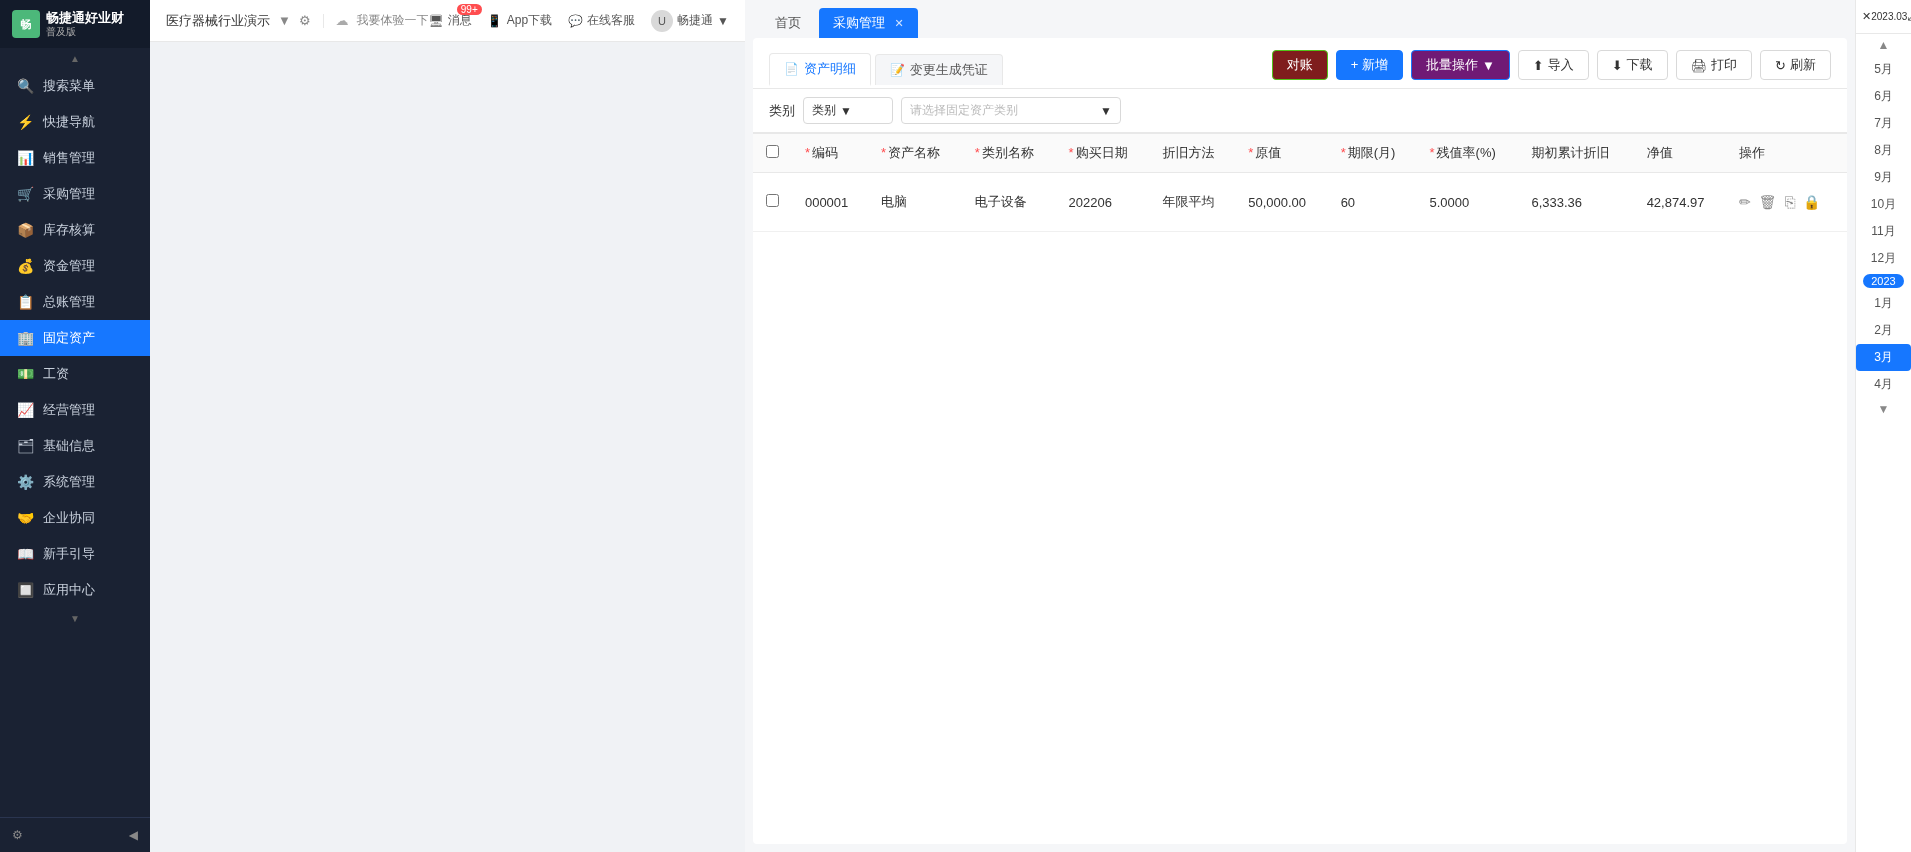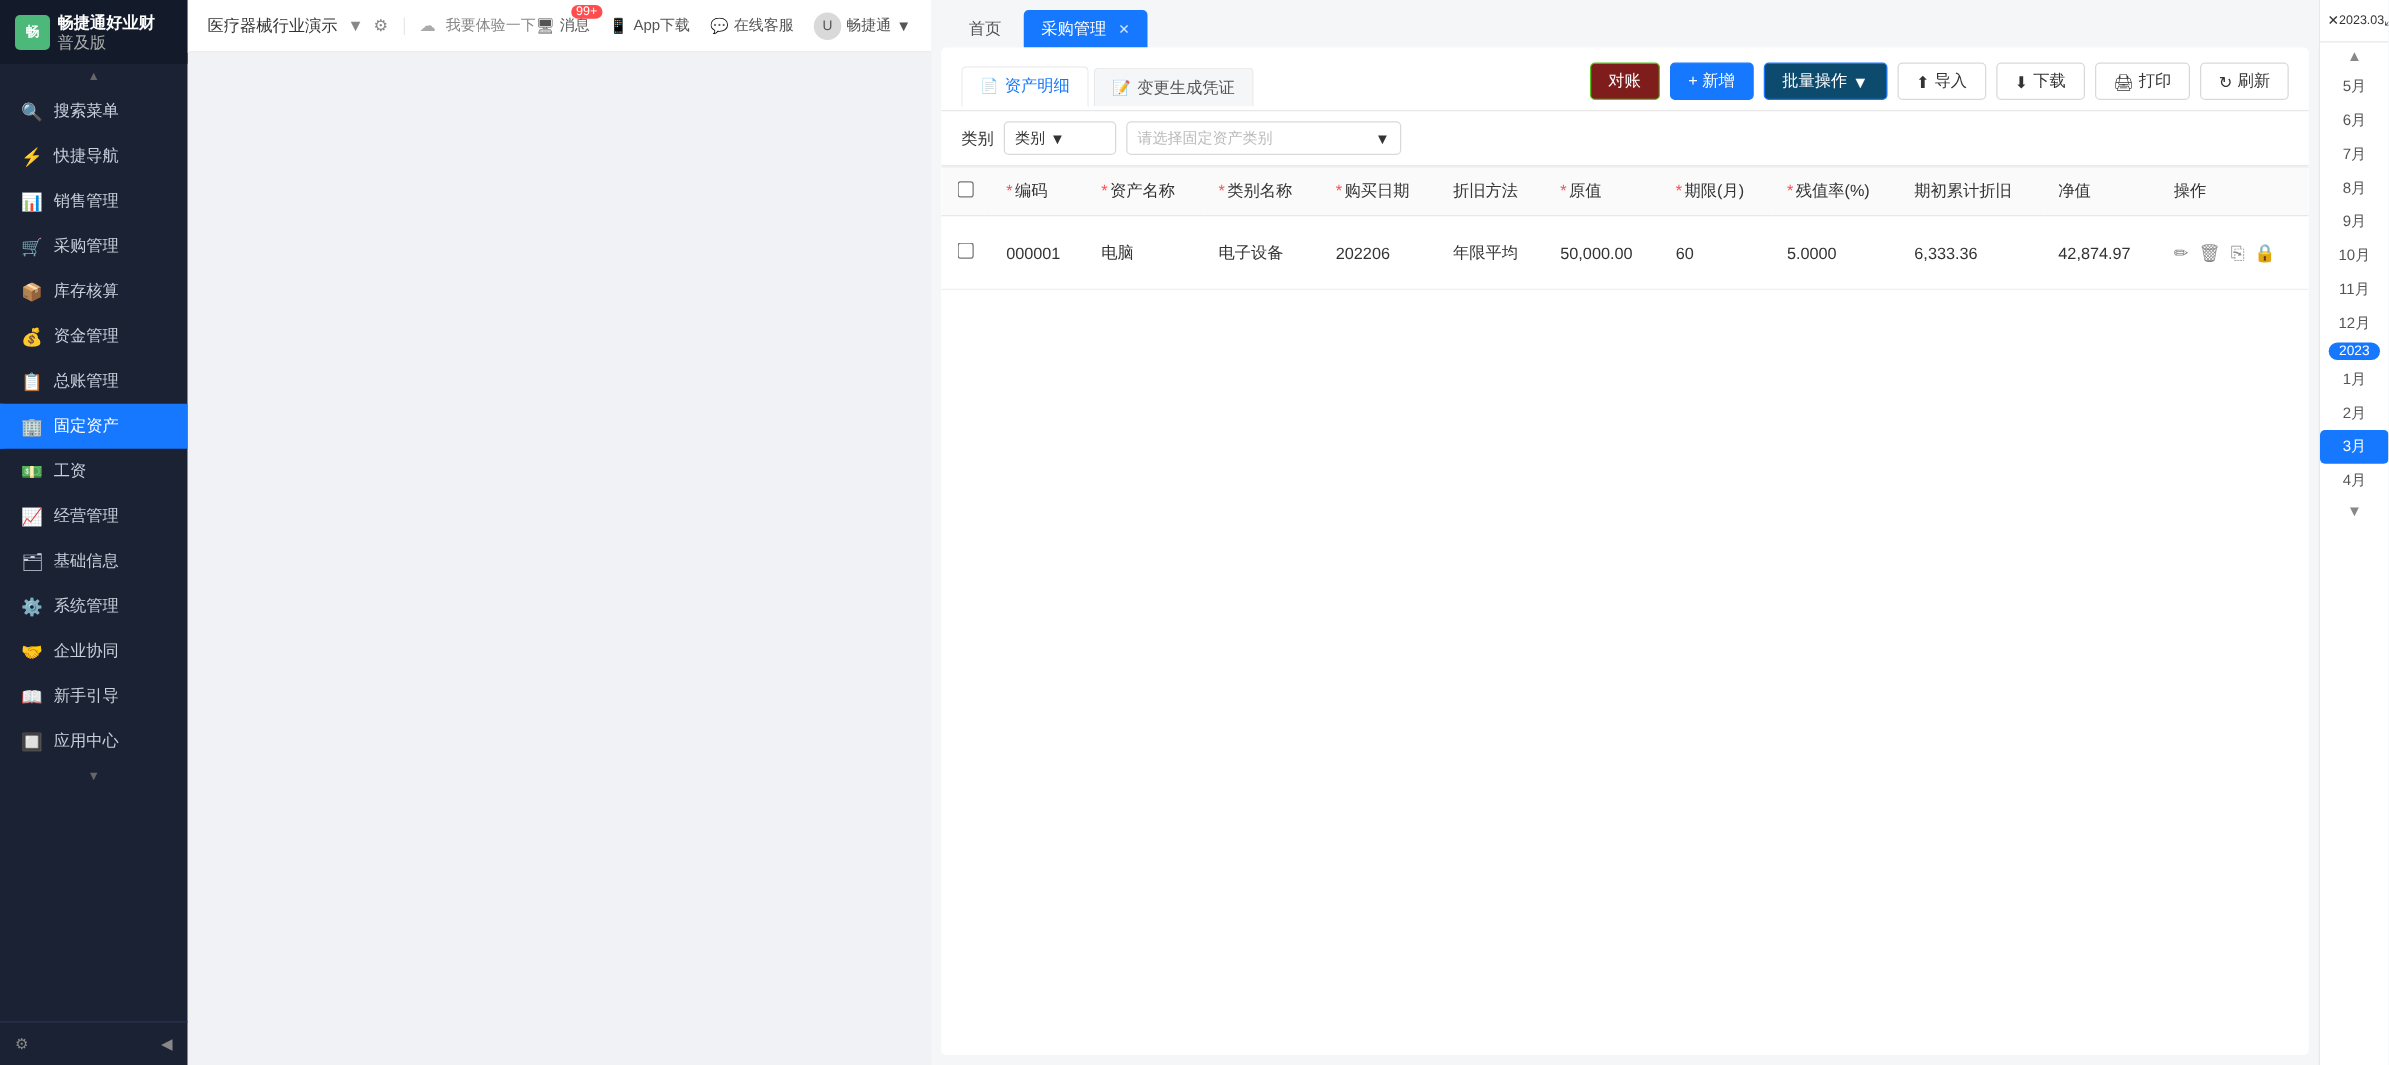--- a/index.html
+++ b/index.html
@@ -26,21 +26,21 @@
       font-weight: bold;
     }
     .sidebar-logo-icon {
       width: 28px; height: 28px;
       background: #4cb87a;
       border-radius: 4px;
       display: flex; align-items: center; justify-content: center;
       color: white; font-size: 11px; font-weight: bold;
     }
     .sidebar-logo-text { line-height: 1.2; }
-    .sidebar-logo-sub { font-size: 13px; color: #aaa; font-weight: normal; }
+    .sidebar-logo-sub { font-size: 10px; color: #aaa; font-weight: normal; }
     .sidebar-search {
       padding: 8px 10px;
       display: flex; align-items: center; gap: 6px;
       color: #9aa3b0; cursor: pointer;
       font-size: 13px;
     }
     .sidebar-nav-item {
       padding: 9px 10px 9px 14px;
       display: flex; align-items: center; gap: 8px;
       cursor: pointer; color: #c8d0dc; font-size: 13px;
@@ -157,21 +157,21 @@
       display: flex; align-items: center; gap: 8px;
       margin-left: auto; padding-bottom: 8px;
     }
     .btn {
       padding: 5px 14px; border-radius: 4px; cursor: pointer; font-size: 13px;
       border: 1px solid #d9d9d9; background: #fff; color: #333;
       display: flex; align-items: center; gap: 4px;
     }
     .btn-primary { background: #1677ff; color: #fff; border-color: #1677ff; }
     .btn-success { background: #7f1d1d; color: #fff; border-color: #52c41a; }
-    .btn-batch { background: #0c4a6e; color: #fff; border-color: #1677ff; }
+    .btn-batch { background: #701a75; color: #fff; border-color: #1677ff; }
 
     
     .filter-bar {
       padding: 8px 16px;
       display: flex; align-items: center; gap: 8px;
       border-bottom: 1px solid #e8e8e8;
       flex-shrink: 0;
     }
     .filter-label { font-size: 13px; color: #333; }
     .filter-select {

